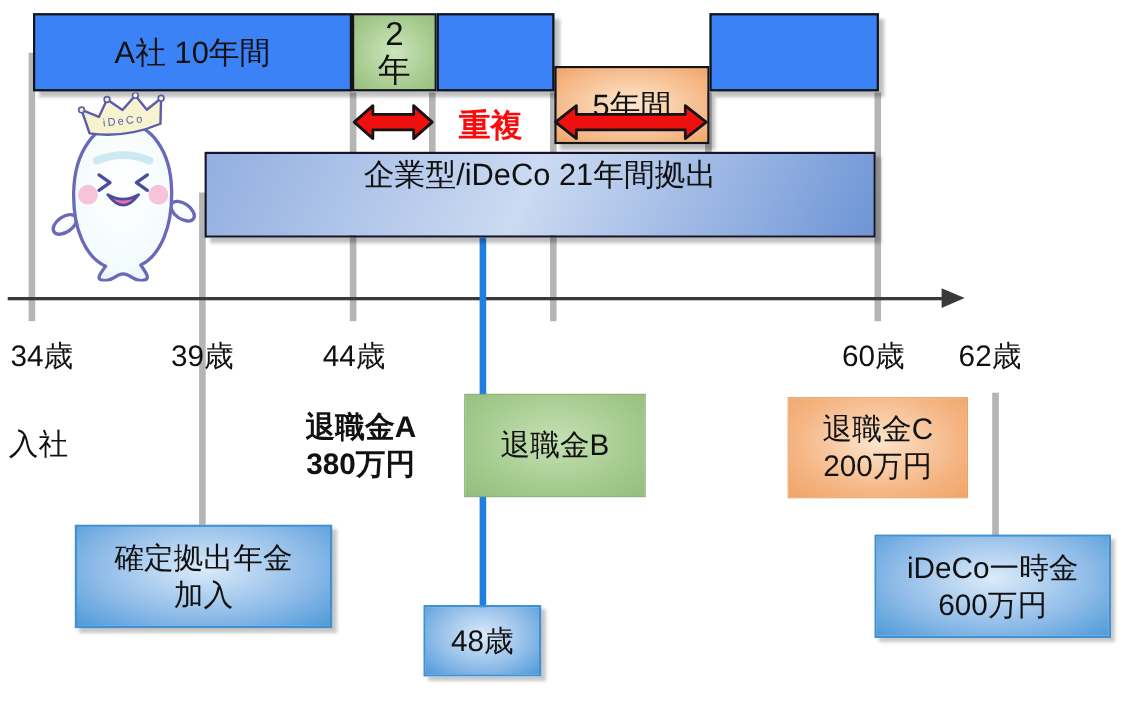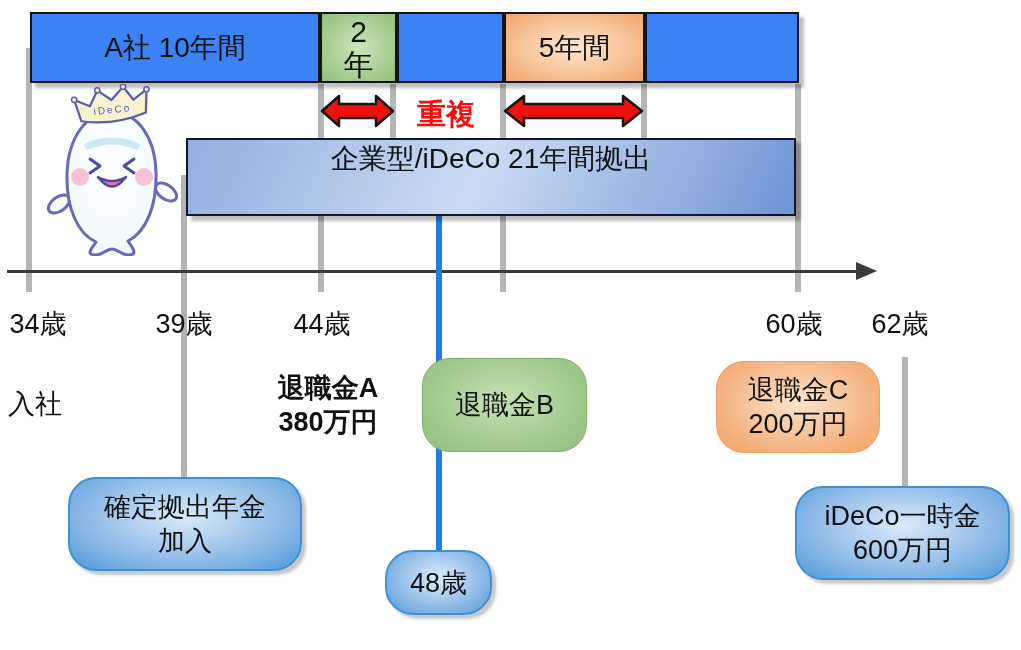--- a/index.html
+++ b/index.html
@@ -13,21 +13,21 @@
   .vline.blue{background:#1e7fe0;width:6px;}
   
   .tbox{
     position:absolute;top:12px;height:71px;box-sizing:border-box;
     border:2px solid #141414;background:#3b82f6;
     display:flex;align-items:center;justify-content:center;
     font-size:28px;line-height:32px;text-align:center;
     box-shadow:5px 5px 3px rgba(0,0,0,0.25);
   }
   .tbox.green{background:radial-gradient(ellipse at 50% 50%, #cde5bd 0%, #a5ca8d 70%, #97be7e 100%);}
-  .tbox.orange{background:radial-gradient(ellipse at 50% 50%, #fce5ca 5%, #f6ba8a 70%, #f0a568 100%);}
+  .tbox.orange{background:radial-gradient(ellipse at 50% 50%, #fce5ca 5%, #f6ba8a 70%, #f0a568 100%);margin-top:48px;}
   .stack{display:flex;flex-direction:column;}
   .stack span{display:block;font-size:30px;line-height:33px;}
   
   .bar{
     position:absolute;left:186px;top:138px;width:610px;height:78px;box-sizing:border-box;
     border:2px solid #14142a;
     background:linear-gradient(115deg,#92afe0 0%,#ccdaf2 48%,#6e95d6 100%);
     display:flex;align-items:flex-start;justify-content:center;
     font-size:28px;box-shadow:5px 5px 3px rgba(0,0,0,0.25);
   }
@@ -40,21 +40,21 @@
   .plain{position:absolute;font-size:27px;}
   .center2{width:160px;text-align:center;line-height:34px;font-weight:bold;}
   
   .overlap{position:absolute;left:402px;top:95px;width:88px;text-align:center;
     color:#fa0a0a;font-size:29px;font-weight:bold;}
   
   .arrow-svg{position:absolute;top:92px;}
   
   .ebox{
     position:absolute;box-sizing:border-box;text-align:center;font-size:27px;line-height:34px;
-    display:flex;flex-direction:column;align-items:center;justify-content:center;border-radius:28px;
+    display:flex;flex-direction:column;align-items:center;justify-content:center;
   }
   .ebox.green{background:radial-gradient(ellipse at 50% 45%, #c6e1b4 0%, #a5cb8f 60%, #95bd7d 100%);
     border:1px solid #83ab6b;}
   .ebox.orange{background:radial-gradient(ellipse at 50% 45%, #fbe5cb 0%, #f5b584 65%, #f0a466 100%);
     border:1px solid #eba163;}
   .ebox.blue{background:radial-gradient(ellipse at 50% 42%, #dcebf9 0%, #8ebbe8 60%, #4f9ad8 100%);
     border:2px solid #3f91d4;box-shadow:4px 4px 3px rgba(0,0,0,0.22);}
   .mascot{position:absolute;left:42px;top:84px;}
 </style>
 </head>

